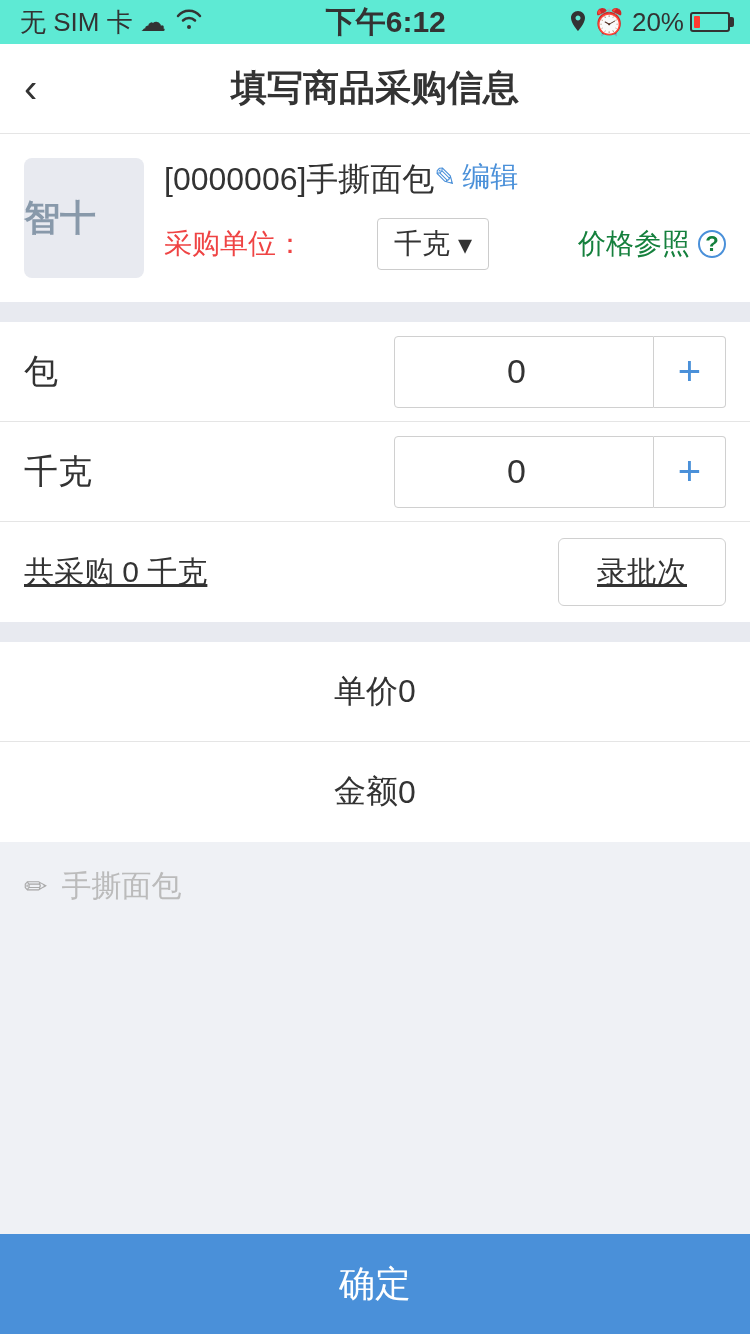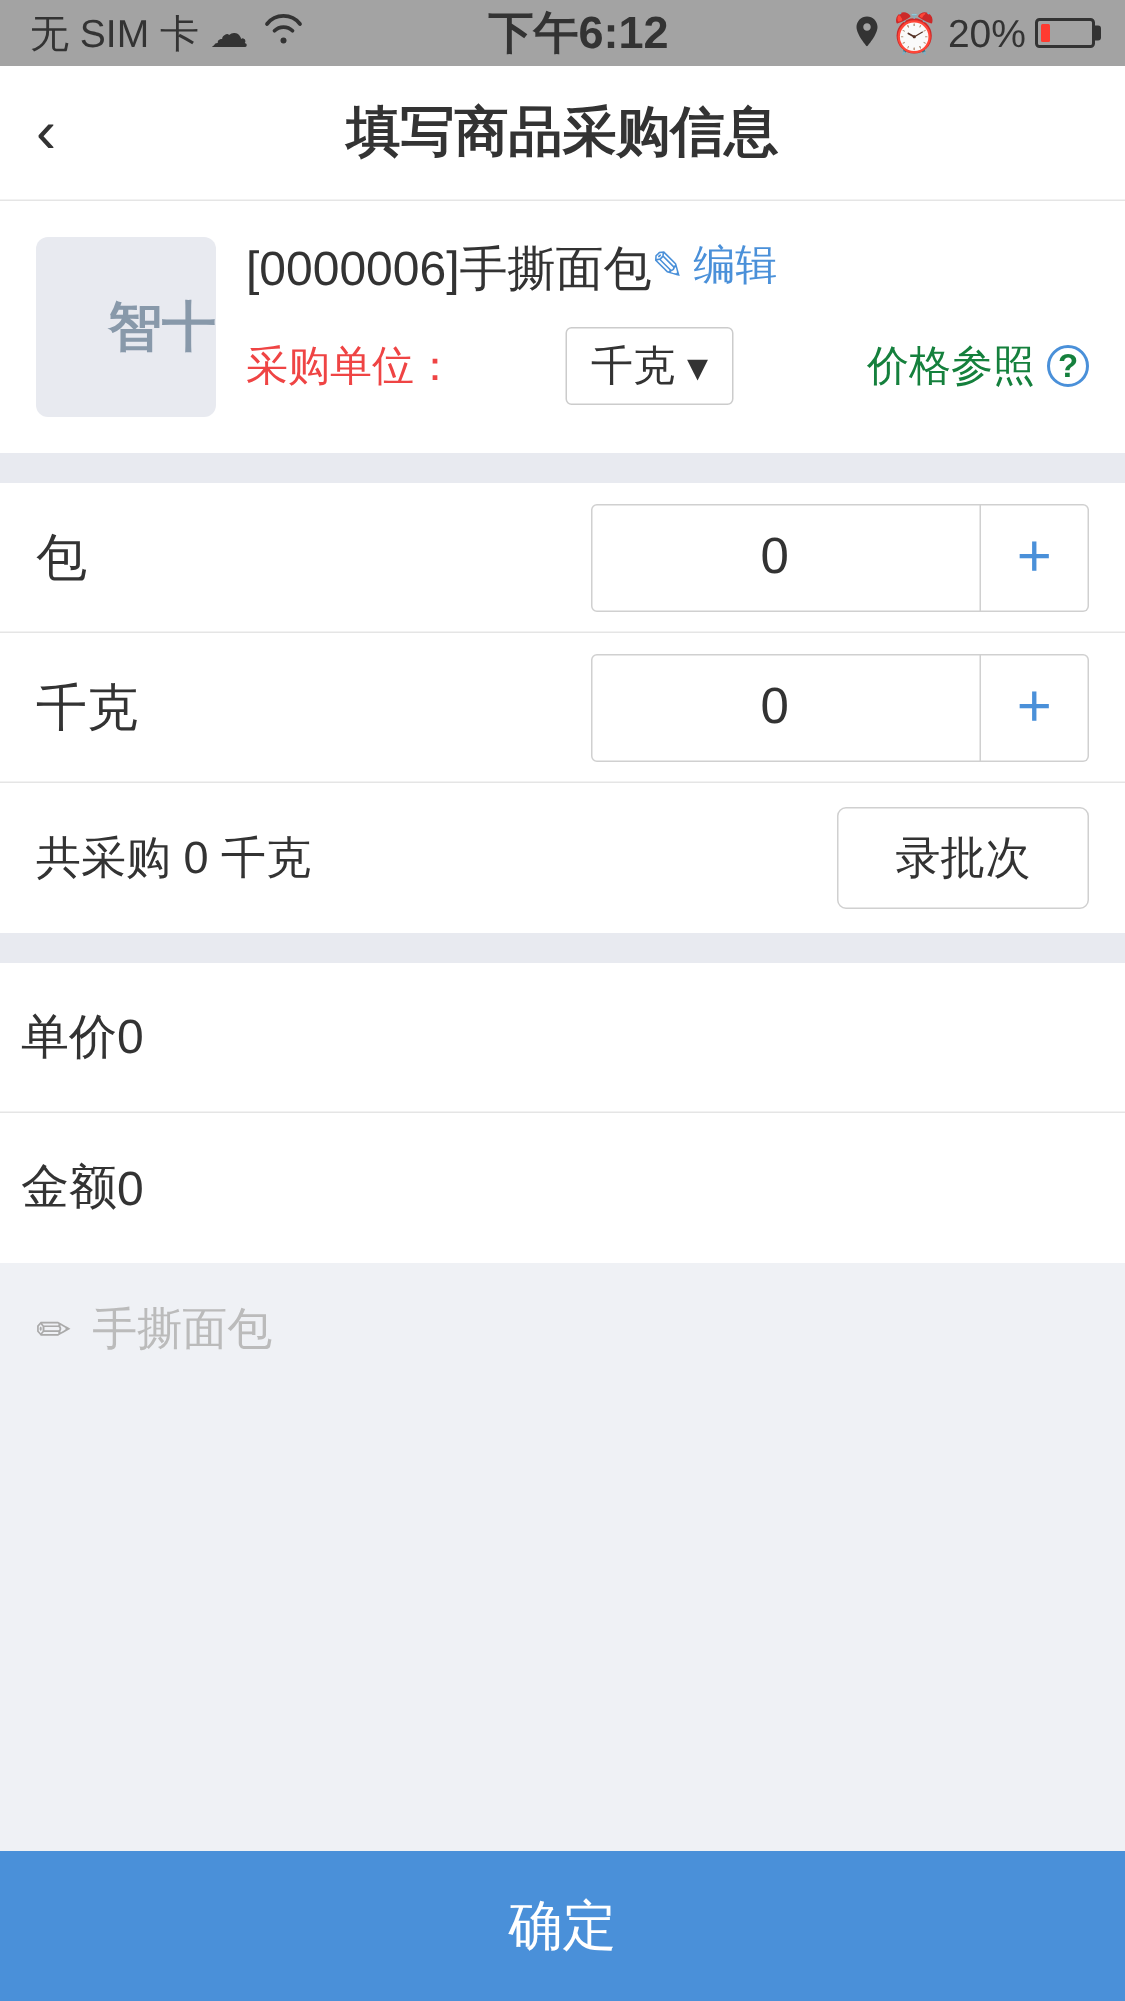--- a/index.html
+++ b/index.html
@@ -10,21 +10,21 @@
       font-family: -apple-system, "PingFang SC", "Helvetica Neue", sans-serif;
       background: #f0f2f5;
       font-size: 32px;
       color: #333;
     }
 
     
     .status-bar {
       width: 750px;
       height: 44px;
-      background: #a3a3a3;
+      background: #5eead4;
       display: flex;
       align-items: center;
       justify-content: space-between;
       padding: 0 20px;
       font-size: 28px;
       font-weight: 500;
     }
     .status-left {
       display: flex;
       align-items: center;
@@ -107,21 +107,21 @@
       gap: 20px;
       margin-top: 0;
     }
     .product-image {
       width: 120px;
       height: 120px;
       background: #e8eaf0;
       border-radius: 8px;
       display: flex;
       align-items: center;
-      justify-content: flex-end;
+      justify-content: flex-start;
       flex-shrink: 0;
     }
     .owl-logo {
       font-size: 36px;
       color: #8899aa;
       font-weight: bold;
     }
     .product-info {
       flex: 1;
     }
@@ -250,20 +250,21 @@
 
     
     .total-row {
       background: #fff;
       padding: 0 24px;
       height: 100px;
       display: flex;
       align-items: center;
       justify-content: space-between;
       border-bottom: none;
+      text-decoration: underline;
     }
     .total-text {
       font-size: 30px;
       color: #333;
     }
     .batch-btn {
       width: 168px;
       height: 68px;
       border: 1px solid #d0d0d0;
       border-radius: 6px;
@@ -277,22 +278,22 @@
     }
 
     
     .price-section {
       background: #fff;
       margin-top: 0;
     }
     .price-row {
       display: flex;
       align-items: center;
-      justify-content: flex-start;
-      padding: 0 14px;
+      justify-content: center;
+      padding: 0 24px;
       height: 100px;
       border-bottom: 1px solid #e5e5e5;
     }
     .price-label {
       font-size: 32px;
       color: #333;
     }
     .price-value {
       font-size: 32px;
       color: #333;

